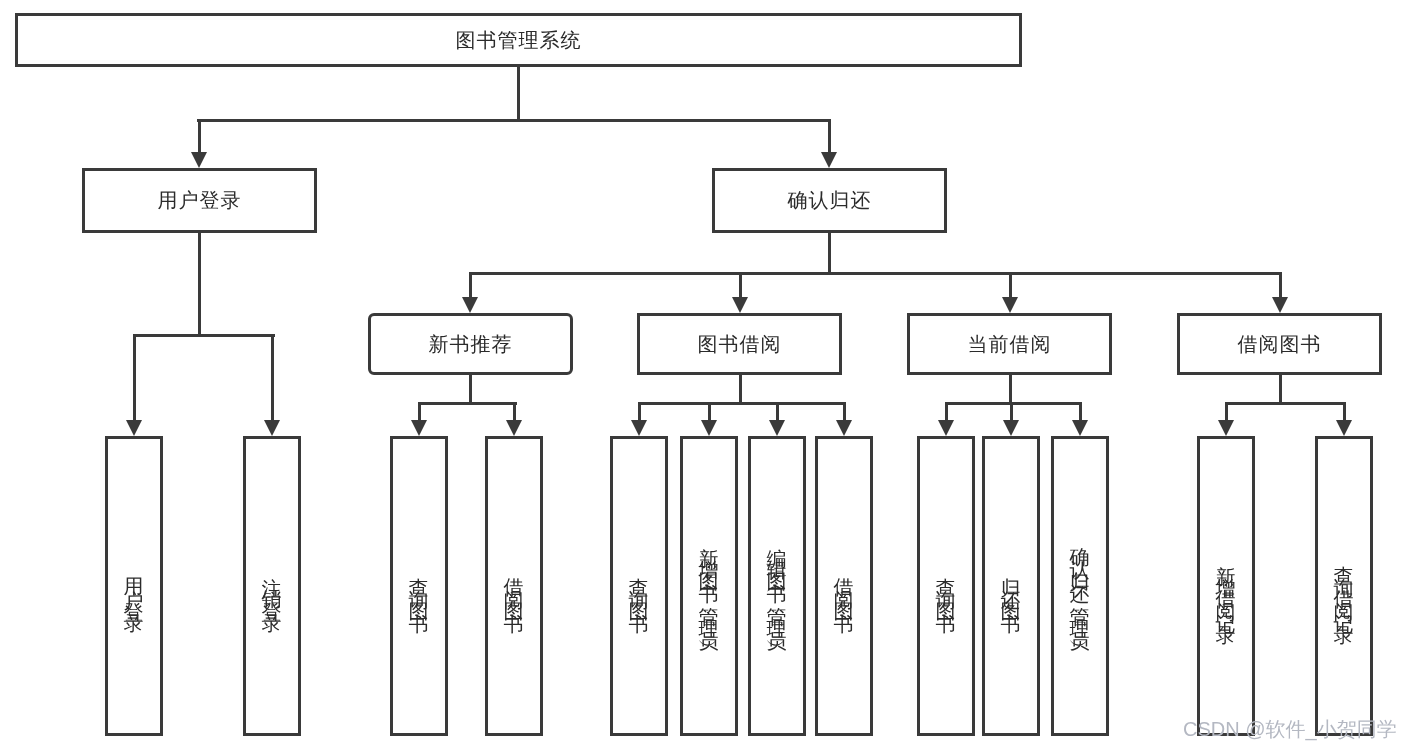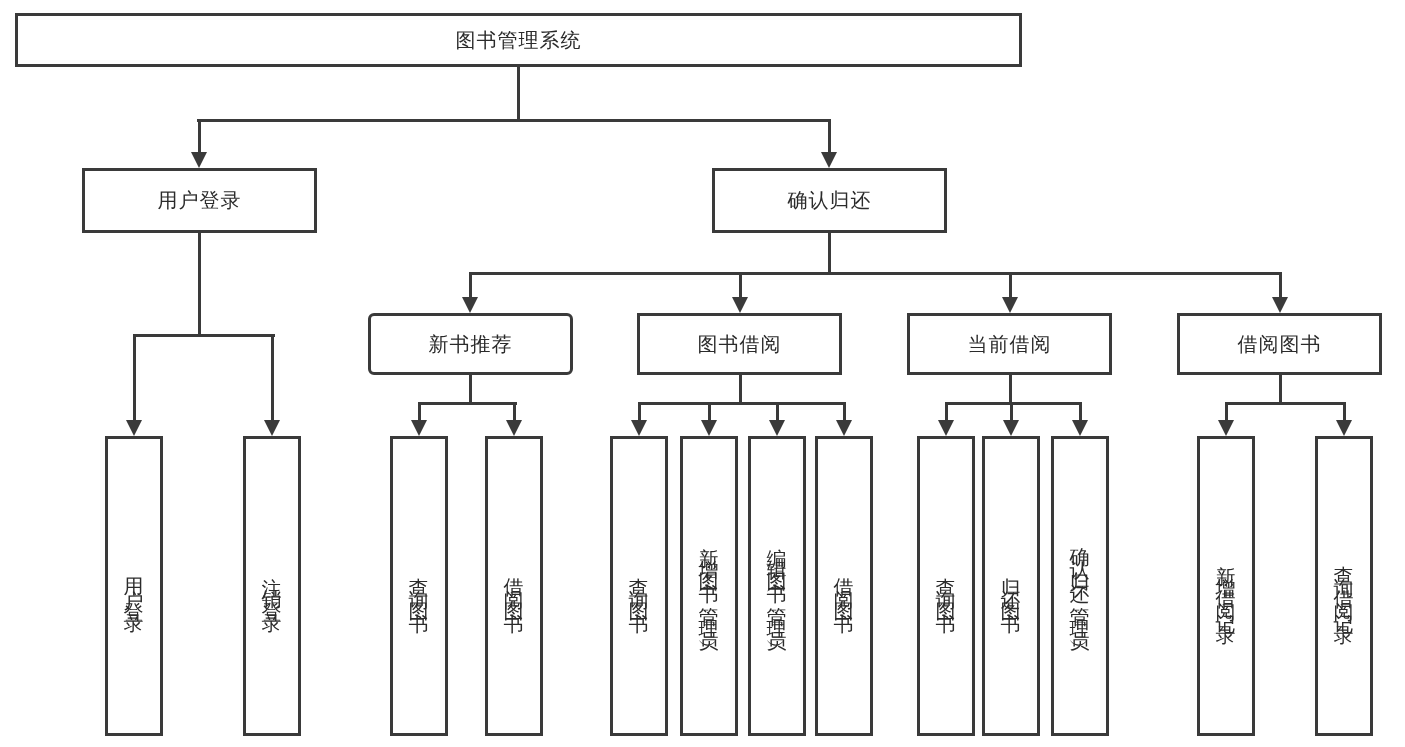--- a/index.html
+++ b/index.html
@@ -180,14 +180,15 @@
   <div class="vl" style="left:1079px;top:404px;height:17px;"></div>
   <div class="arrow" style="left:1072px;top:420px;"></div>
 
   <div class="vl" style="left:1279px;top:375px;height:30px;"></div>
   <div class="hl" style="left:1225px;top:402px;width:121px;"></div>
   <div class="vl" style="left:1225px;top:404px;height:17px;"></div>
   <div class="arrow" style="left:1218px;top:420px;"></div>
   <div class="vl" style="left:1343px;top:404px;height:17px;"></div>
   <div class="arrow" style="left:1336px;top:420px;"></div>
 
+  <div class="watermark">CSDN @软件_小贺同学</div>
 
 </div>
 
 </body></html>

